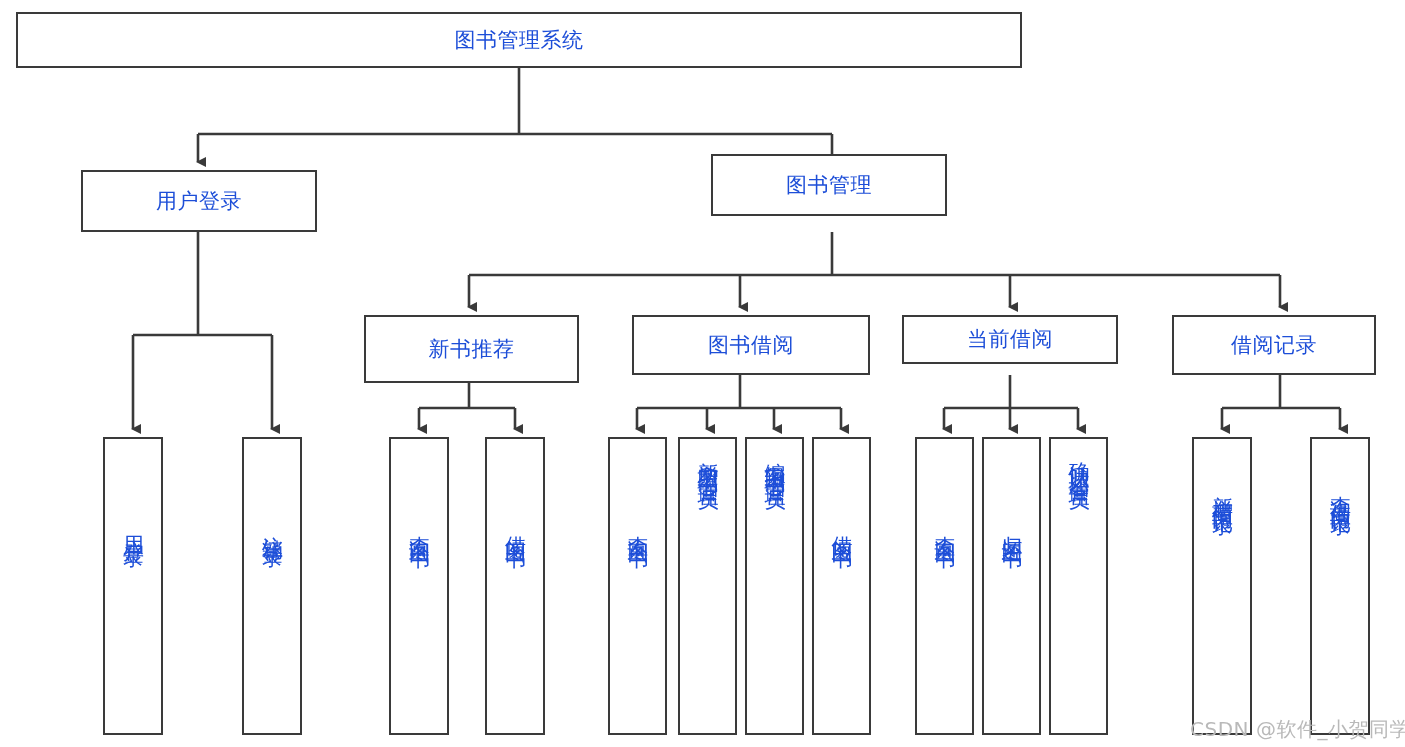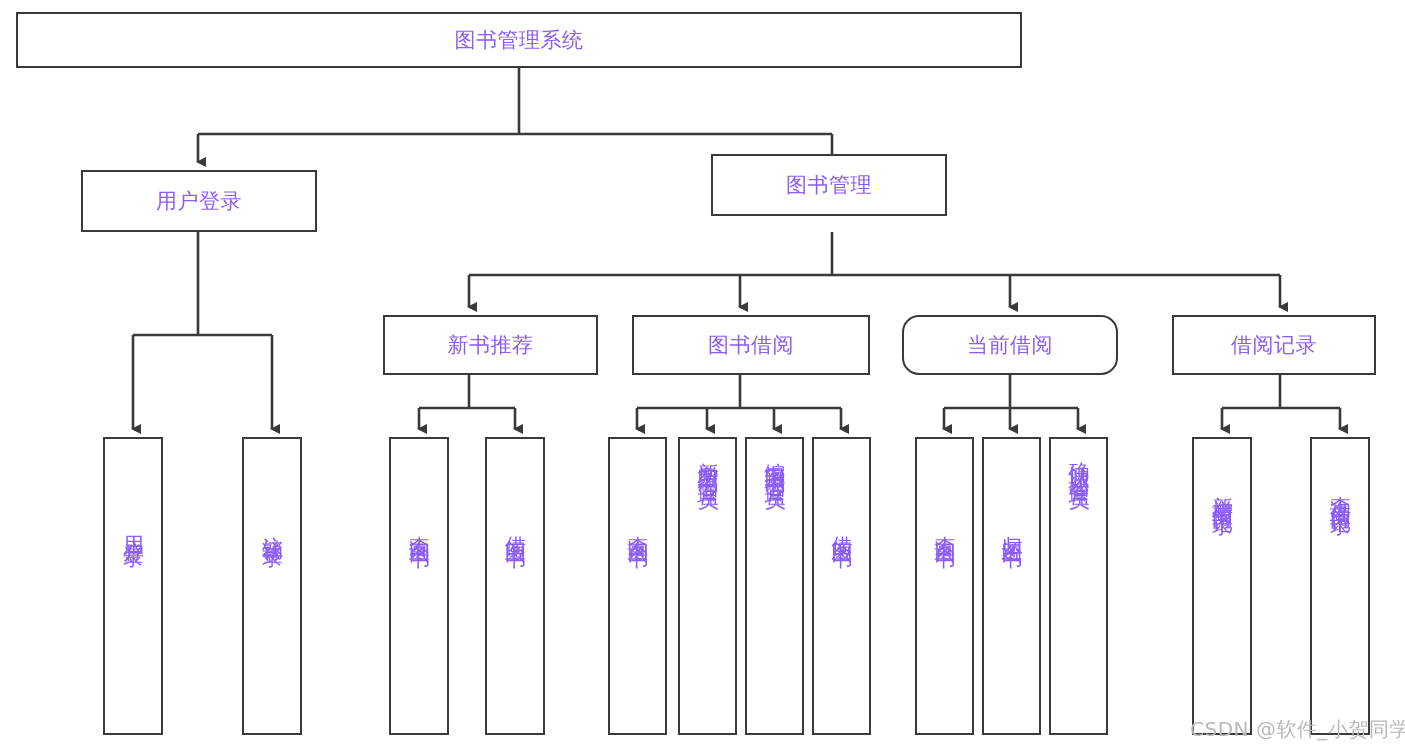--- a/index.html
+++ b/index.html
@@ -26,21 +26,21 @@
     pointer-events: none;
   }
   .node {
     position: absolute;
     box-sizing: border-box;
     background: #ffffff;
     border: 2px solid #3a3a3a;
     display: flex;
     align-items: center;
     justify-content: center;
-    color: #8b5cf6;
+    color: #1d4ed8;
     line-height: 1.18;
   }
   .node.h {
     
     font-size: 21px;
     letter-spacing: 0.5px;
   }
   .node.v {
     
     align-items: flex-start;
@@ -125,27 +125,27 @@
     <span>图书管理系统</span>
   </div>
 
   <div class="node h" style="left:81px; top:170px; width:236px; height:62px;">
     <span>用户登录</span>
   </div>
   <div class="node h" style="left:711px; top:154px; width:236px; height:62px;">
     <span>图书管理</span>
   </div>
 
-  <div class="node h" style="left:383px; top:315px; width:215px; height:60px;">
+  <div class="node h" style="left:364px; top:315px; width:215px; height:68px;">
     <span>新书推荐</span>
   </div>
   <div class="node h" style="left:632px; top:315px; width:238px; height:60px;">
     <span>图书借阅</span>
   </div>
-  <div class="node h" style="left:902px; top:315px; width:216px; height:60px;border-radius:17px;">
+  <div class="node h" style="left:902px; top:315px; width:216px; height:49px;">
     <span>当前借阅</span>
   </div>
   <div class="node h" style="left:1172px; top:315px; width:204px; height:60px;">
     <span>借阅记录</span>
   </div>
 
   <div class="node v" style="left:103px; top:437px; width:60px; height:298px; padding-top:80px;">
     <span class="vtext">用户登录</span>
   </div>
   <div class="node v" style="left:242px; top:437px; width:60px; height:298px; padding-top:80px;">

